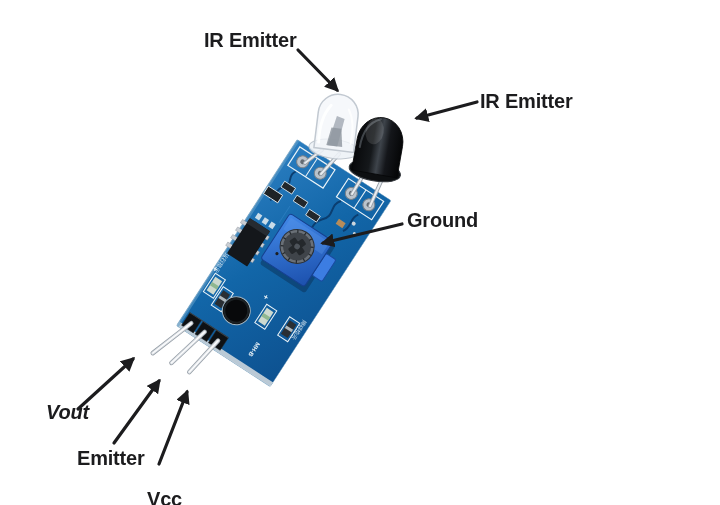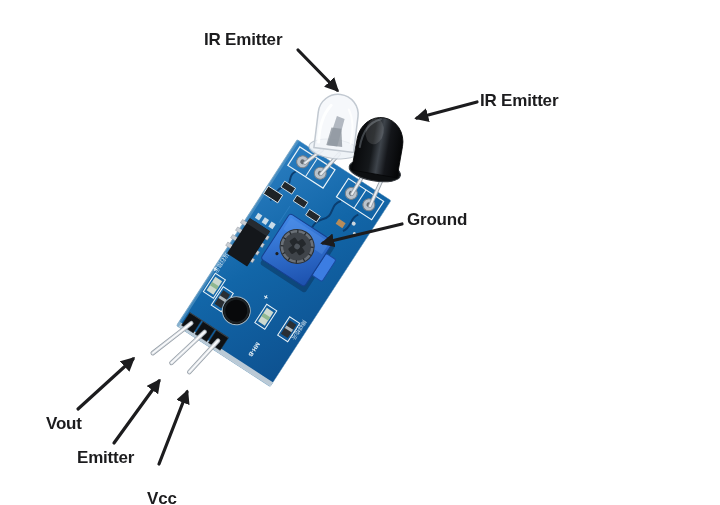--- a/index.html
+++ b/index.html
@@ -1,18 +1,18 @@
 <!DOCTYPE html>
 <html><head>
 <meta charset="utf-8">
 <style>
   html,body{margin:0;padding:0;background:#fff;}
   .stage{position:relative;width:720px;height:505px;background:#ffffff;overflow:hidden;
          font-family:"Liberation Sans",sans-serif;}
-  .label{position:absolute;font-weight:bold;font-size:17px;line-height:20px;
+  .label{position:absolute;font-weight:bold;font-size:20px;line-height:20px;
          color:#1c1c1e;letter-spacing:-0.2px;white-space:nowrap;z-index:5;}
   .board{position:absolute;left:218px;top:152px;width:122px;height:265px;
          transform:rotate(33deg);transform-origin:66px 111px;z-index:1;}
   .overlay{position:absolute;left:0;top:0;z-index:3;}
   .arrows{z-index:6;}
 </style>
 </head>
 <body>
 
 <div class="stage">
@@ -189,21 +189,21 @@
       <path d="M356,150 Q356,126 372,119" stroke="#6b727a" stroke-width="2" fill="none" opacity="0.55" stroke-linecap="round"></path>
       <ellipse cx="368" cy="132" rx="9" ry="13" fill="#ffffff" opacity="0.12"></ellipse>
     </g>
   </svg>
 
   <div class="label" style="left:204px;top:30px;">IR Emitter</div>
   <div class="label" style="left:480px;top:91px;">IR Emitter</div>
   <div class="label" style="left:407px;top:210px;">
     <div>Ground</div>
   </div>
-  <div class="label" style="left:46px;top:414px;">Vout</div>
+  <div class="label" style="left:46px;top:402px;font-style:italic;">Vout</div>
   <div class="label" style="left:77px;top:448px;">Emitter</div>
   <div class="label" style="left:147px;top:489px;">Vcc</div>
 
   <svg class="overlay arrows" width="720" height="505" viewBox="0 0 720 505">
     <defs>
       <marker id="ah" viewBox="0 0 10 10" refX="8" refY="5" markerWidth="4.4" markerHeight="4.4" orient="auto">
         <path d="M0,0 L10,5 L0,10 z" fill="#1c1c1e"></path>
       </marker>
     </defs>
     <g stroke="#1c1c1e" stroke-width="3.2" fill="none" stroke-linecap="round">

